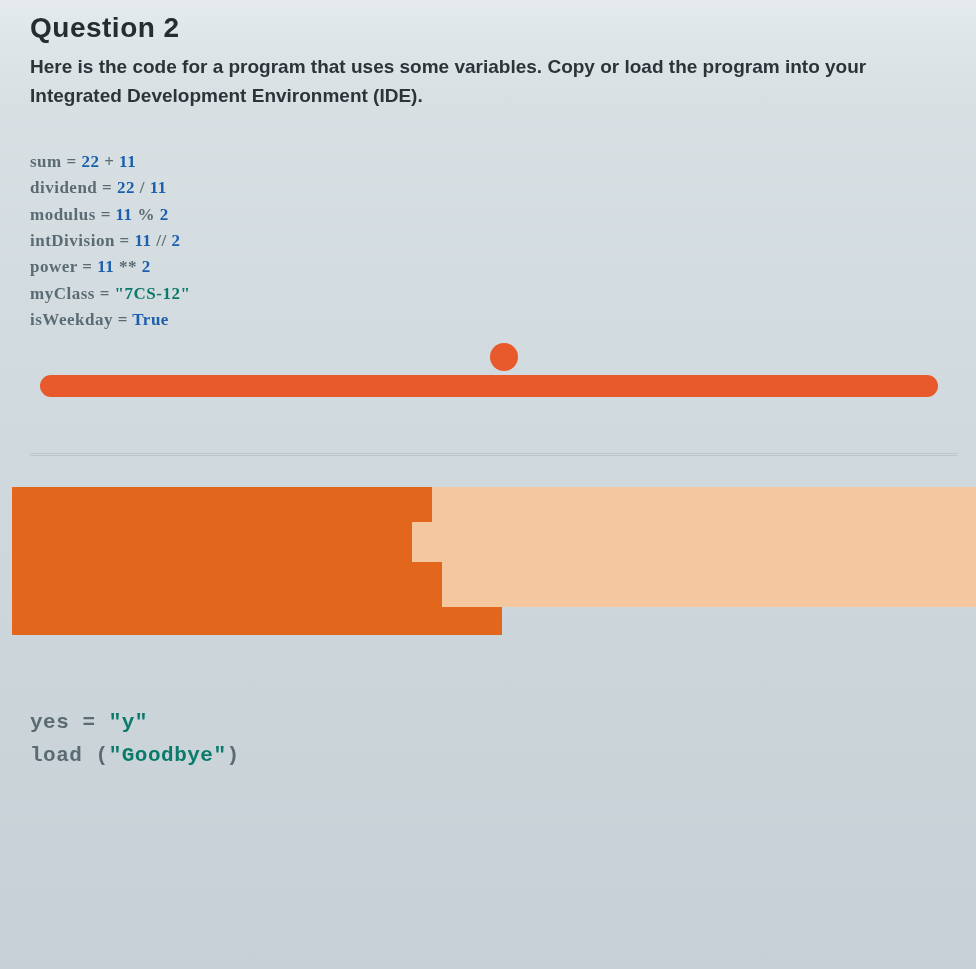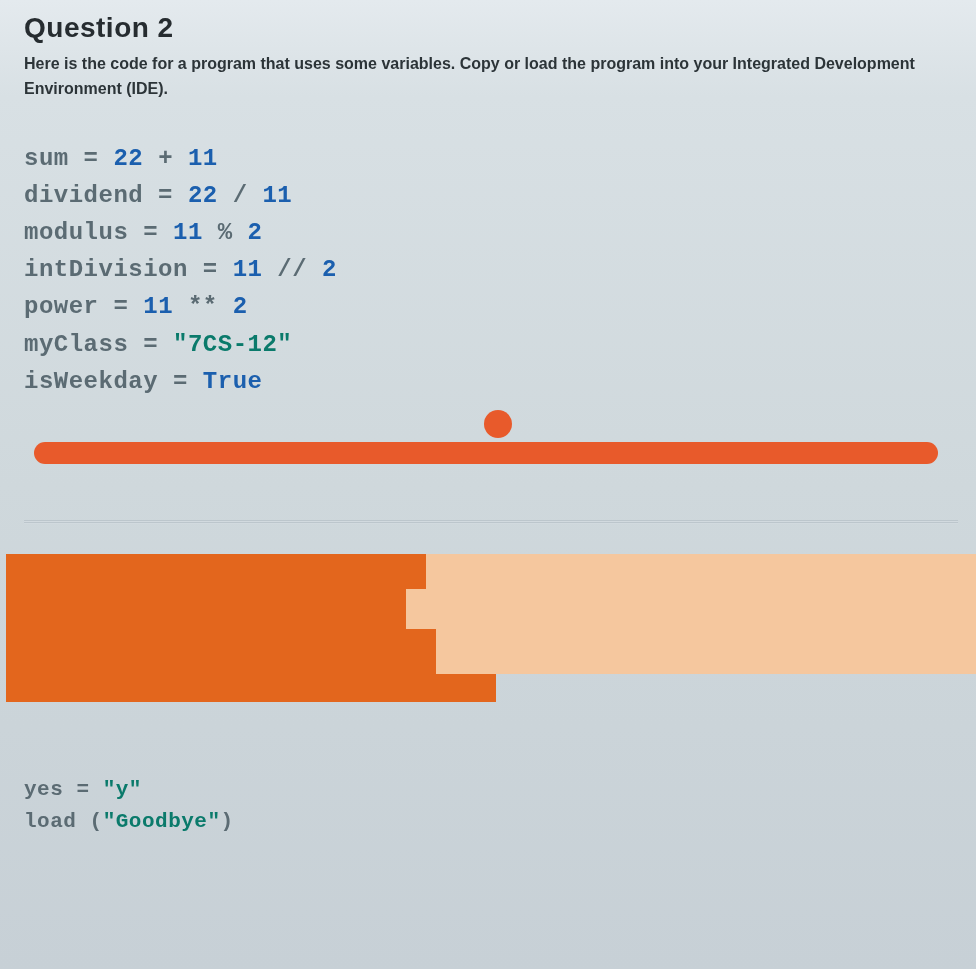--- a/index.html
+++ b/index.html
@@ -6,43 +6,43 @@
     margin: 0;
     padding: 0;
     width: 976px;
     height: 969px;
     background: #d8e0e4;
     font-family: Arial, Helvetica, sans-serif;
     overflow: hidden;
   }
   .page {
     box-sizing: border-box;
-    padding: 12px 18px 12px 24px;
+    padding: 12px 18px 12px 30px;
     width: 100%;
     height: 100%;
     background: linear-gradient(180deg, #e4eaee 0%, #d8e0e4 10%, #cfd8dc 50%, #c7d0d6 100%);
     position: relative;
   }
   .question-title {
     font-size: 28px;
     font-weight: 700;
     color: #262c30;
     margin: 0 0 8px 0;
     letter-spacing: 0.5px;
   }
   .question-intro {
-    font-size: 16px;
+    font-size: 19px;
     font-weight: 600;
     color: #2c3438;
     line-height: 1.55;
     margin: 0 12px 38px 0;
   }
   .code-block {
-    font-family: Liberation Mono, monospace;
-    font-size: 24px;
+    font-family: Liberation Serif, serif;
+    font-size: 17px;
     line-height: 1.55;
     color: #5b6b73;
     font-weight: 600;
     letter-spacing: 0.5px;
     white-space: pre;
     margin-bottom: 0;
   }
   .tok-var   { color: #5b6b73; }
   .tok-eq    { color: #5b6b73; }
   .tok-num   { color: #1b5fae; }

